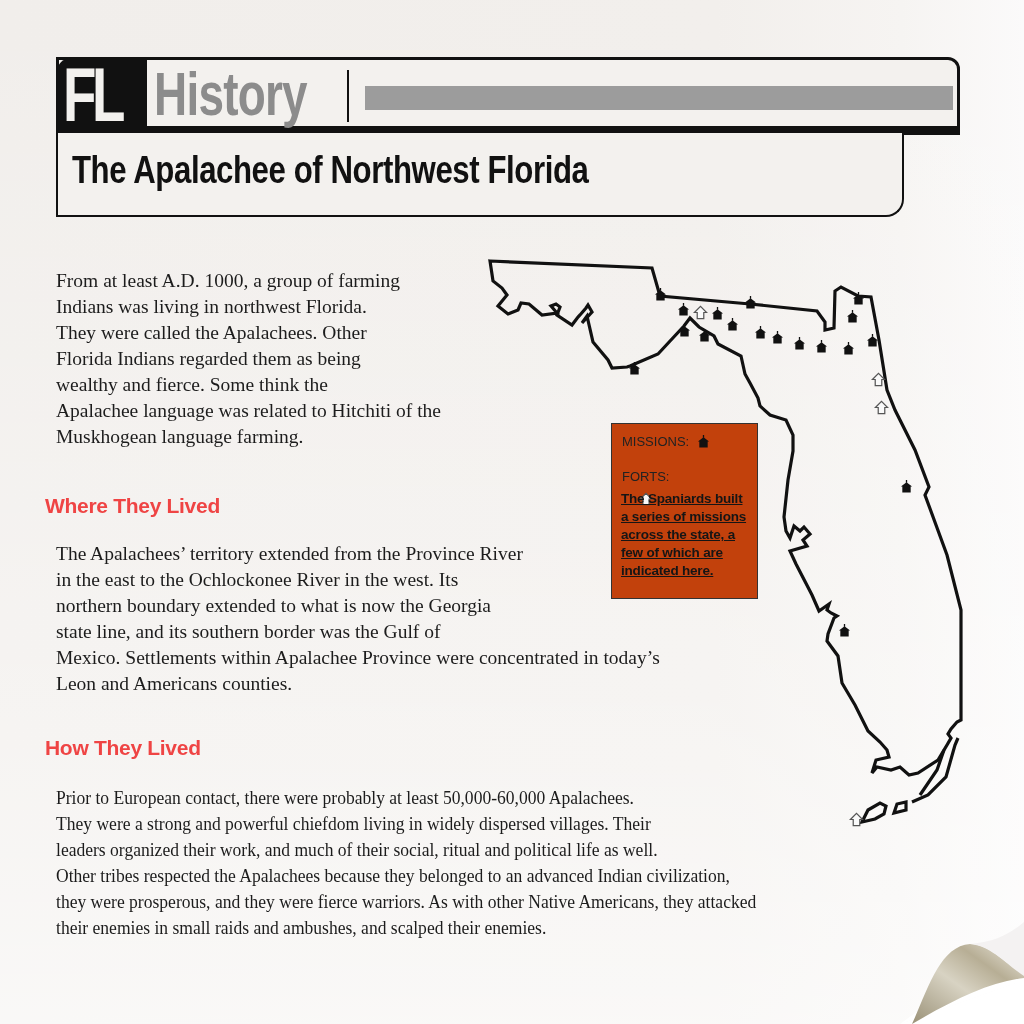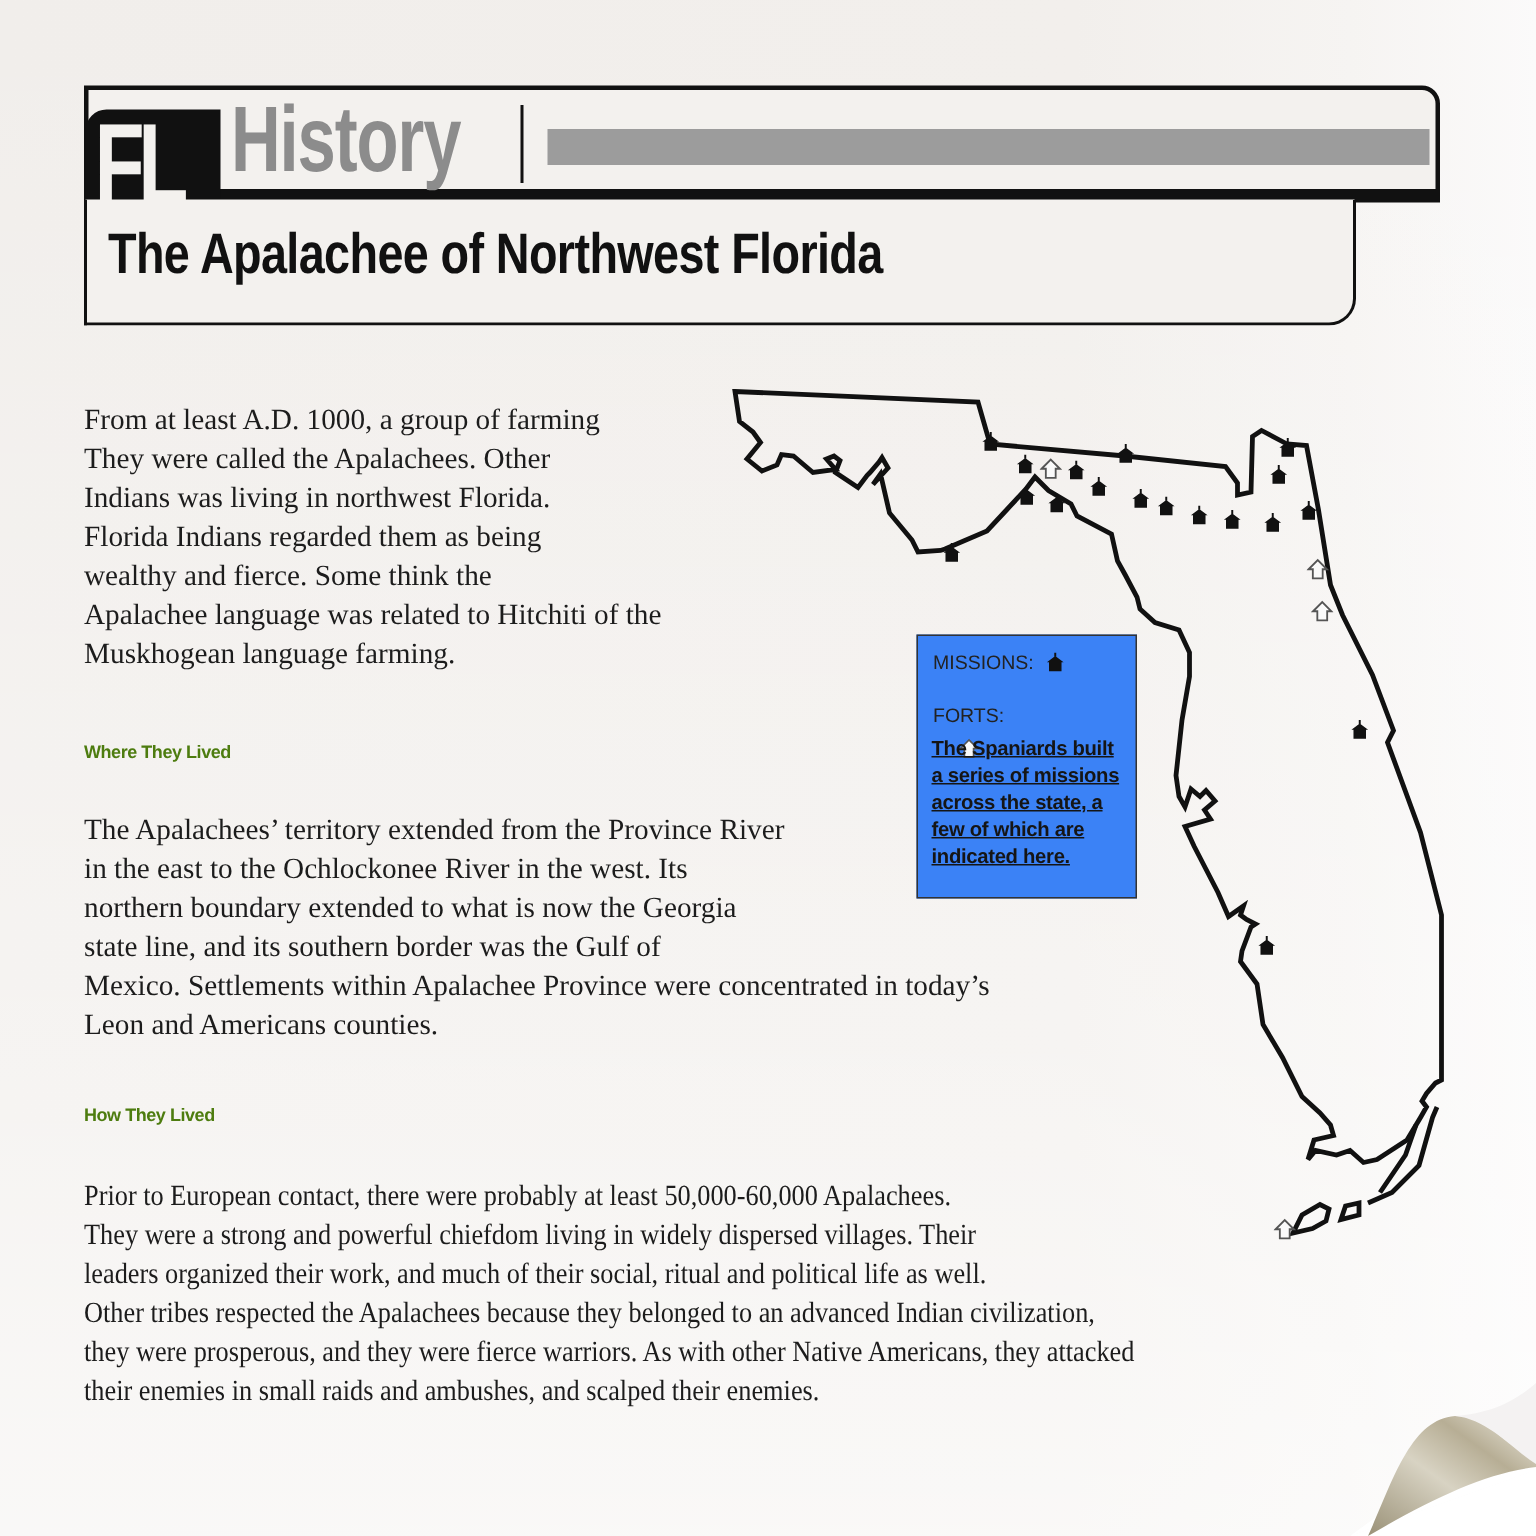--- a/index.html
+++ b/index.html
@@ -42,21 +42,20 @@
       background: #f3f1ee;
     }
     .fl-block {
       position: absolute;
       left: -2px;
       top: -2px;
       width: 90px;
       height: 77px;
       background: #111;
       border-top-left-radius: 14px;
-      margin-top: 15px;
     }
     .fl-text {
       position: absolute;
       left: 6px;
       top: -8px;
       font-family: "Liberation Sans", sans-serif;
       font-weight: bold;
       font-size: 76px;
       letter-spacing: -6px;
       color: #f3f1ee;
@@ -123,25 +122,25 @@
       position: absolute;
       left: 56px;
       font-size: 19.5px;
       line-height: 26px;
       color: #1c1c1c;
       white-space: nowrap;
     }
     .para .line { display: block; }
     .section-heading {
       position: absolute;
-      left: 56px;
-      font-family: "Liberation Sans", sans-serif;
-      font-weight: bold;
-      font-size: 12px;
-      color: #4d7c0f;
+      left: 45px;
+      font-family: "Liberation Sans", sans-serif;
+      font-weight: bold;
+      font-size: 21px;
+      color: #ef4444;
       letter-spacing: -0.3px;
     }
     .cond {
       transform: scaleX(0.9);
       transform-origin: left top;
     }
     
     .map {
       position: absolute;
       left: 0;
@@ -152,21 +151,21 @@
     }
     
     .legend {
       position: absolute;
       left: 611px;
       top: 423px;
       width: 147px;
       height: 176px;
       border: 1.5px solid #333;
       box-sizing: border-box;
-      background: #3b82f6;
+      background: #c2410c;
       font-family: "Liberation Sans", sans-serif;
     }
     .legend-row {
       position: absolute;
       left: 10px;
       font-size: 13px;
       color: #222;
       display: flex;
       align-items: center;
       gap: 8px;
@@ -208,22 +207,22 @@
     <div class="history-divider"></div>
     <div class="gray-bar"></div>
   </div>
   <div class="header-bottom">
     <div class="subtitle">The Apalachee of Northwest Florida</div>
   </div>
 </div>
 
 <div class="para" style="top:268px;">
   <span class="line">From at least A.D. 1000, a group of farming</span>
+  <span class="line">Indians was living in northwest Florida.</span>
   <span class="line">They were called the Apalachees.  Other</span>
-  <span class="line">Indians was living in northwest Florida.</span>
   <span class="line">Florida Indians regarded them as being</span>
   <span class="line">wealthy and fierce.  Some think the</span>
   <span class="line">Apalachee language was related to Hitchiti of the</span>
   <span class="line">Muskhogean language farming.</span>
 </div>
 
 <div class="section-heading" style="top:494px;">Where They Lived</div>
 <div class="para" style="top:541px;">
   <span class="line">The Apalachees’ territory extended from the Province River</span>
   <span class="line">in the east to the Ochlockonee River in the west.  Its</span>

